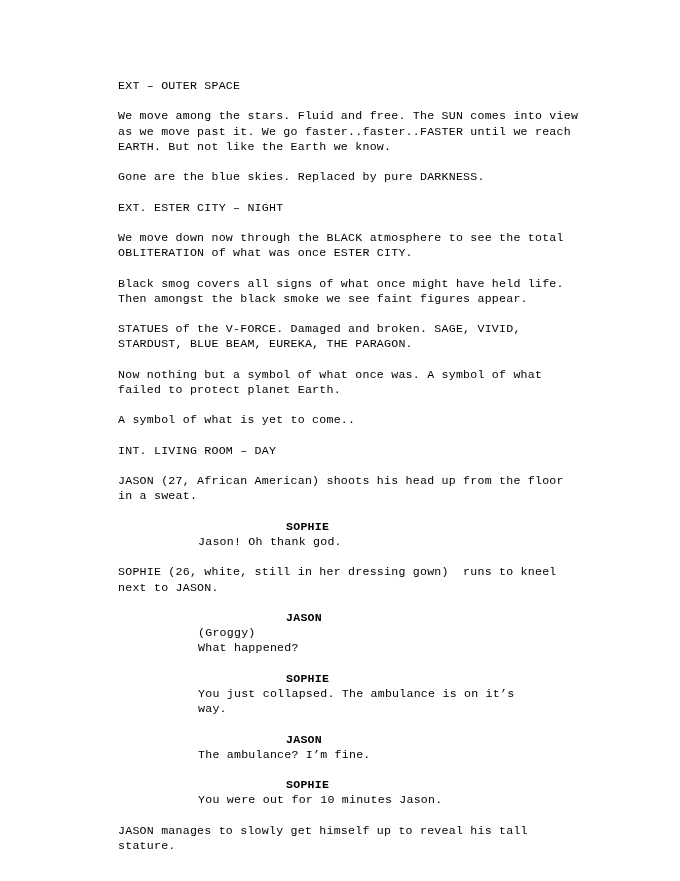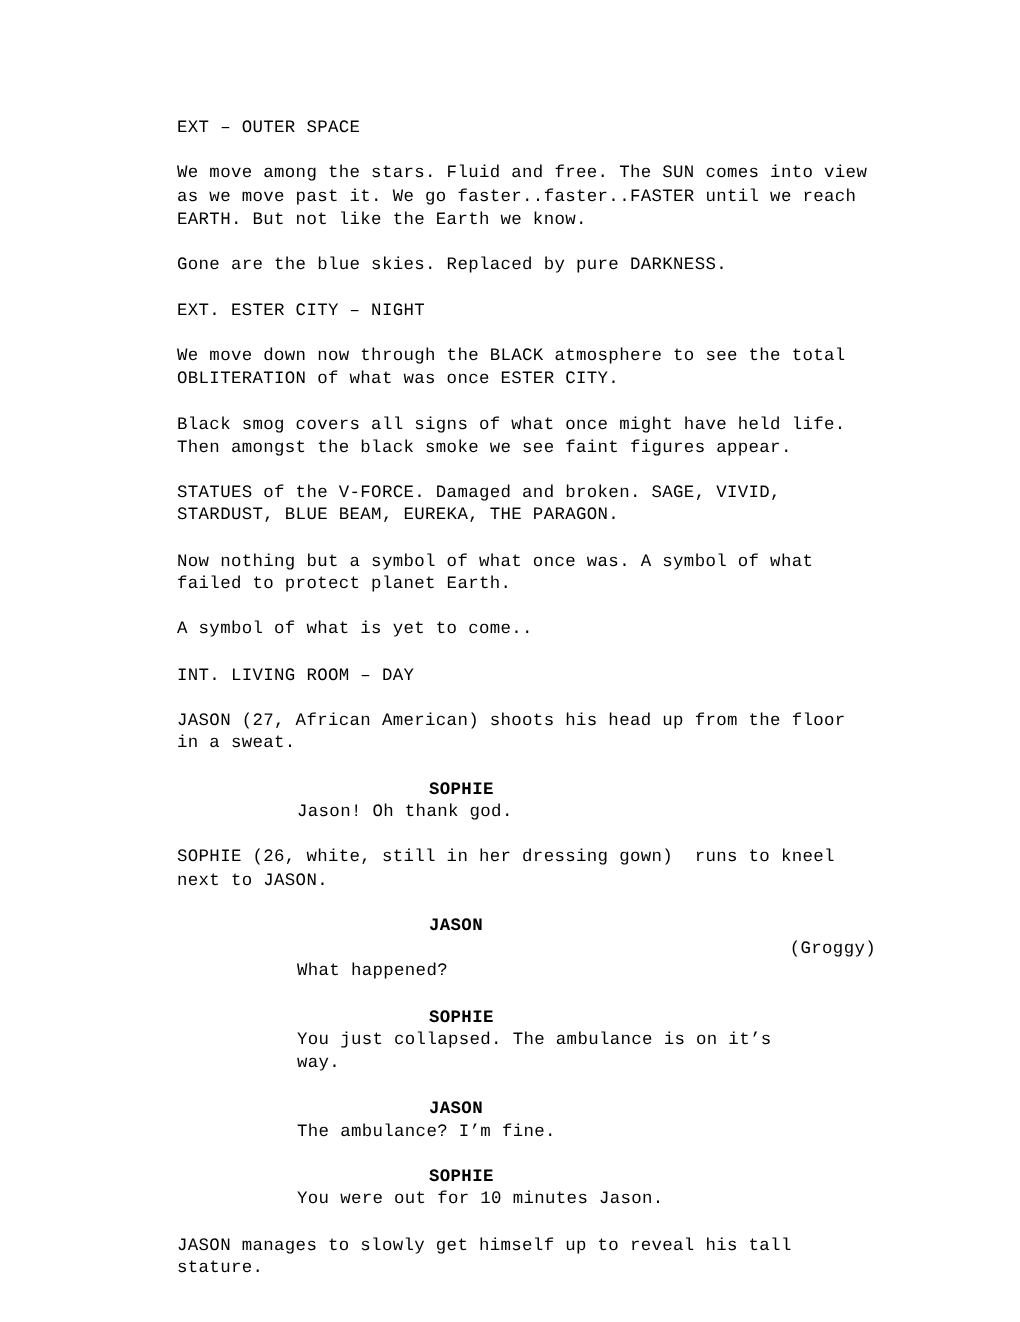--- a/index.html
+++ b/index.html
@@ -38,21 +38,20 @@
     margin-bottom: 15.2px;
   }
   .character {
     margin: 0;
     padding-left: 168px;
     font-weight: bold;
   }
   .paren {
     margin: 0;
     padding-left: 80px;
-    text-align: right;
   }
   .dialogue {
     margin: 0 0 15.2px 0;
     padding-left: 80px;
     max-width: 330px;
   }
 </style>
 </head>
 <body>
 

